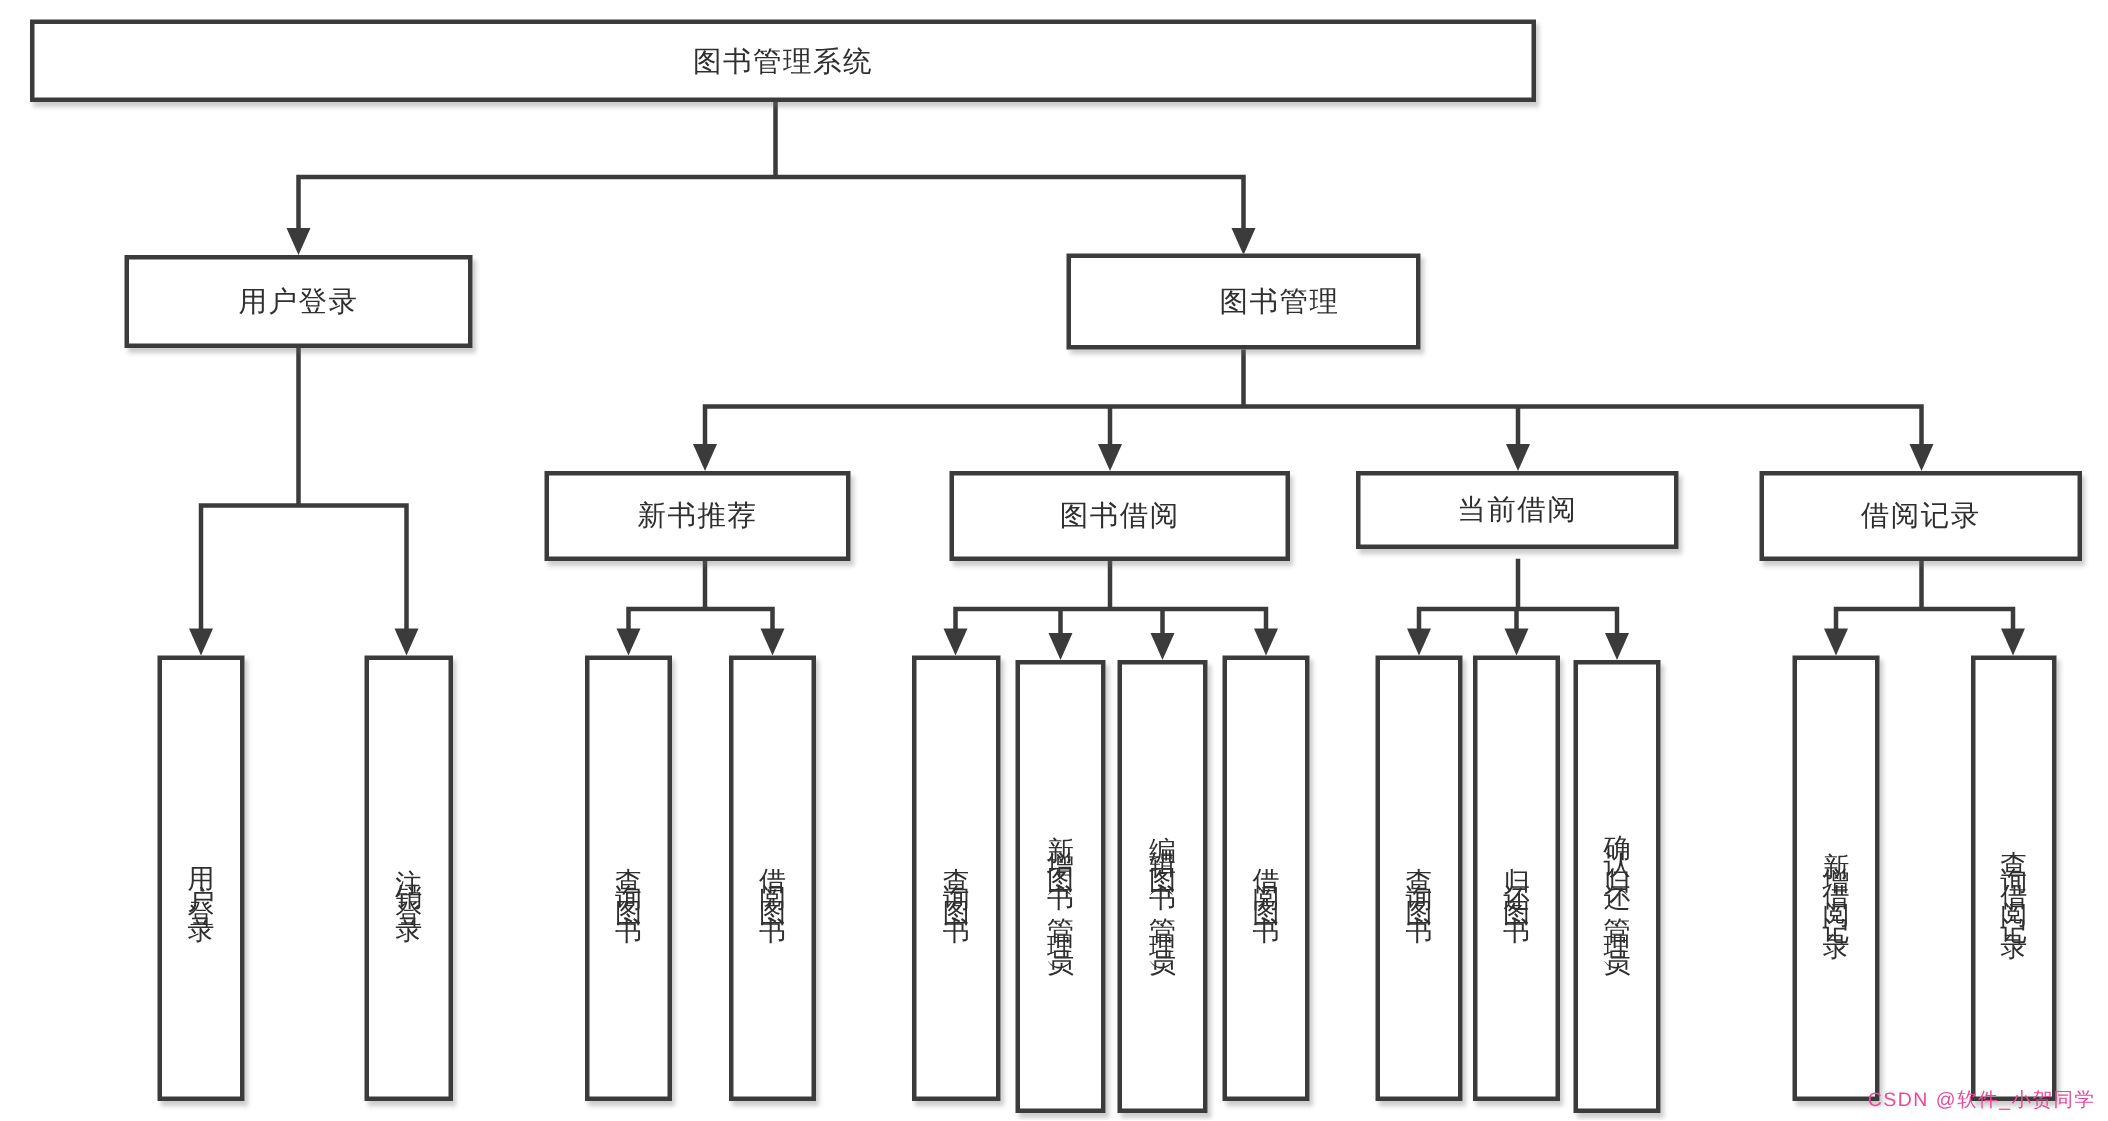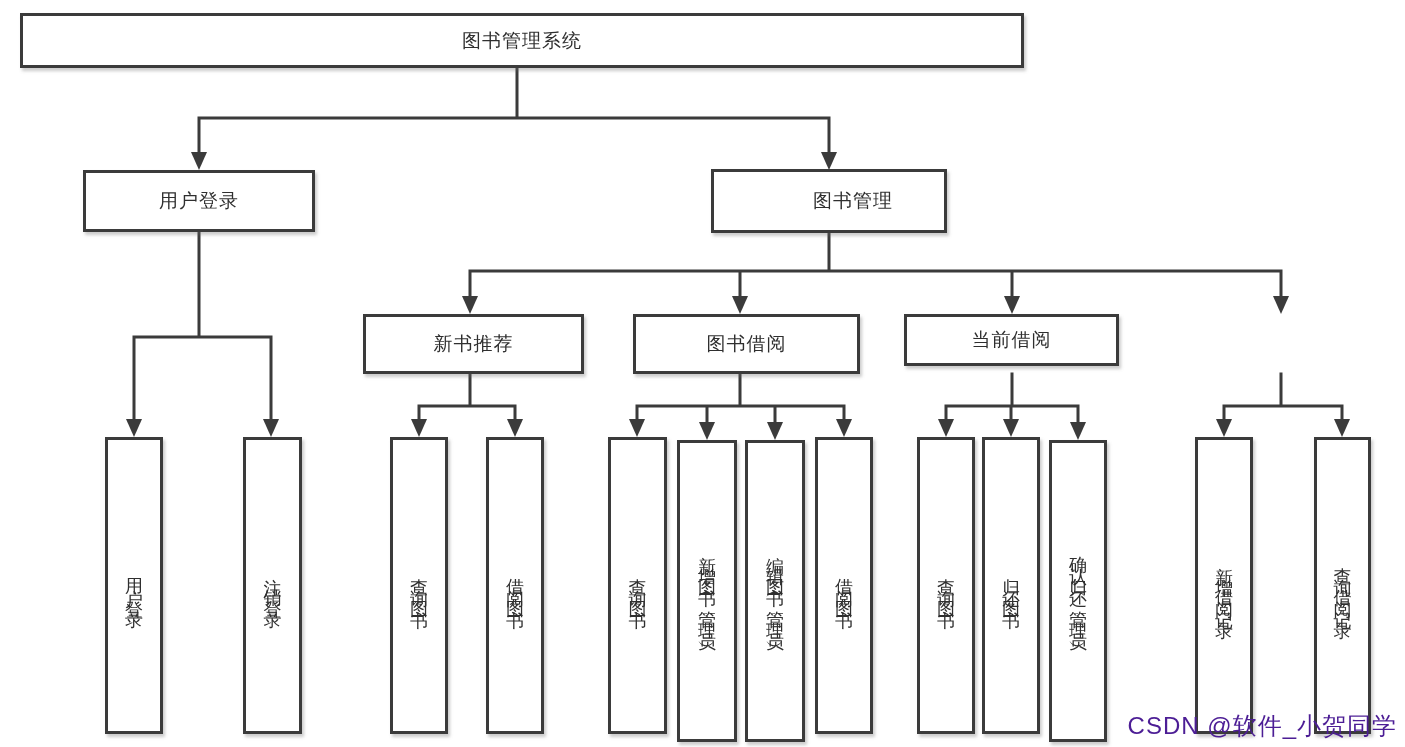--- a/index.html
+++ b/index.html
@@ -37,22 +37,22 @@
   .v-box {
     writing-mode: vertical-rl;
     font-size: 18px;
     letter-spacing: 11px;
     line-height: 1;
   }
   .watermark {
     position: absolute;
     right: 8px;
     bottom: 5px;
-    font-size: 24px;
-    color: #4c1d95;
+    font-size: 13px;
+    color: #ec4899;
     letter-spacing: 1px;
     white-space: nowrap;
   }
 </style>
 </head>
 <body>
 
 <div class="canvas">
 
   <svg class="lines" width="1405" height="747" viewBox="0 0 1405 747" xmlns="http://www.w3.org/2000/svg">
@@ -93,23 +93,24 @@
       <polygon points="1216,419 1232,419 1224,437"></polygon>
       <polygon points="1334,419 1350,419 1342,437"></polygon>
     </g>
   </svg>
 
   <div class="box h-box" style="left:20px; top:13px; width:1004px; height:55px;">图书管理系统</div>
 
   <div class="box h-box" style="left:83px; top:170px; width:232px; height:62px;">用户登录</div>
   <div class="box h-box" style="left:711px; top:169px; width:236px; height:64px;padding-left:48px;">图书管理</div>
 
-  <div class="box h-box" style="left:363px; top:314px; width:221px; height:60px;">新书推荐</div>
+  <div class="box h-box" style="left:363px; top:314px; width:204px; height:60px;">新书推荐</div>
   <div class="box h-box" style="left:633px; top:314px; width:227px; height:60px;">图书借阅</div>
   <div class="box h-box" style="left:904px; top:314px; width:215px; height:52px;">当前借阅</div>
+  <div class="box h-box" style="left:1173px; top:314px; width:215px; height:60px;">借阅记录</div>
 
   <div class="box v-box" style="left:105px; top:437px; width:58px; height:297px;">用户登录</div>
   <div class="box v-box" style="left:243px; top:437px; width:59px; height:297px;">注销登录</div>
 
   <div class="box v-box" style="left:390px; top:437px; width:58px; height:297px;">查询图书</div>
   <div class="box v-box" style="left:486px; top:437px; width:58px; height:297px;">借阅图书</div>
 
   <div class="box v-box" style="left:608px; top:437px; width:59px; height:297px;">查询图书</div>
   <div class="box v-box" style="left:677px; top:440px; width:60px; height:302px;">新增图书（管理员）</div>
   <div class="box v-box" style="left:745px; top:440px; width:60px; height:302px;">编辑图书（管理员）</div>

